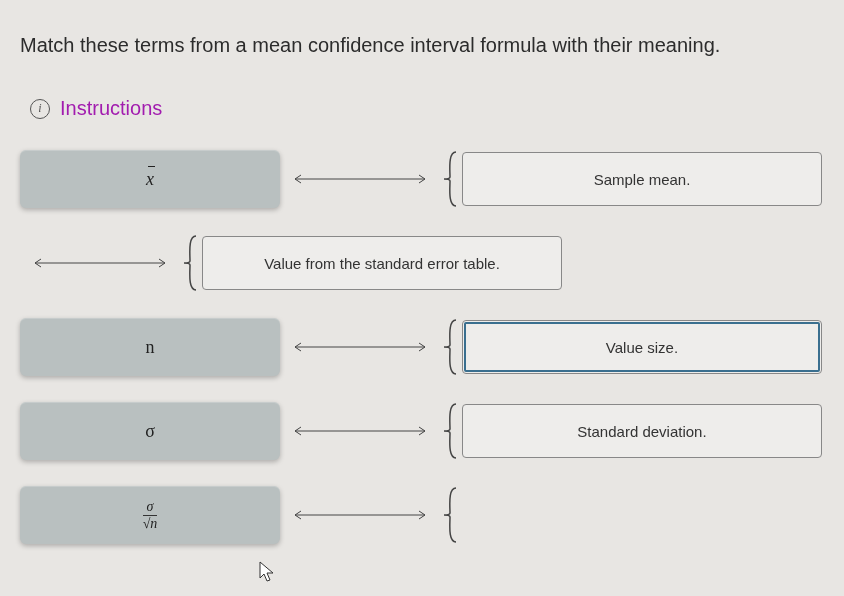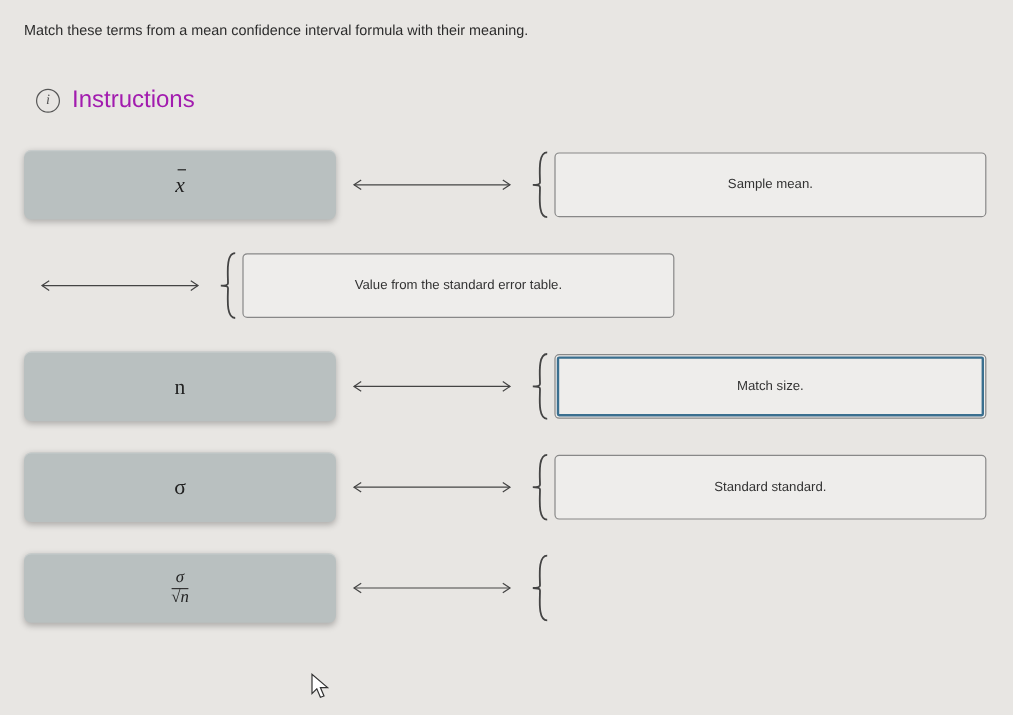--- a/index.html
+++ b/index.html
@@ -6,23 +6,24 @@
     body {
       width: 844px;
       height: 596px;
       background: #e8e6e3;
       font-family: Arial, Helvetica, sans-serif;
       color: #3a3a3a;
       padding: 18px 20px;
       overflow: hidden;
     }
     .question-text {
-      font-size: 12px;
+      font-size: 20px;
       color: #2c2c2c;
       margin-bottom: 40px;
+      margin-top: 16px;
     }
     .instructions-row {
       display: flex;
       align-items: center;
       gap: 10px;
       margin-bottom: 30px;
       margin-left: 10px;
     }
     .info-icon {
       width: 20px;
@@ -81,21 +82,21 @@
     }
     .meaning-box {
       width: 360px;
       height: 54px;
       background: #eeedeb;
       border: 1px solid #888;
       border-radius: 4px;
       display: flex;
       align-items: center;
       justify-content: center;
-      font-size: 11px;
+      font-size: 15px;
       color: #333;
     }
     .meaning-box.selected {
       outline: 2px solid #3a6f8f;
       outline-offset: -4px;
     }
     .frac {
       display: inline-flex;
       flex-direction: column;
       align-items: center;
@@ -186,42 +187,42 @@
         <polyline points="16,2 10,6 16,10" fill="none" stroke="#444" stroke-width="1"></polyline>
         <polyline points="134,2 140,6 134,10" fill="none" stroke="#444" stroke-width="1"></polyline>
       </svg>
     </div>
     <div class="brace">
       <svg width="18" height="58" viewBox="0 0 18 58">
           <path d="M14 2 C6 2 8 20 8 27 C8 29 2 29 2 29 C2 29 8 29 8 31 C8 38 6 56 14 56" fill="none" stroke="#444" stroke-width="1.5"></path>
         </svg>
     </div>
     <div class="meaning-box selected">
-      <span>Match size.</span>
+      <span>Value size.</span>
     </div>
   </div>
 
   <div class="match-row">
     <div class="term-box">
       <span style="font-style:normal;">σ</span>
     </div>
     <div class="connector">
       <svg width="150" height="12" viewBox="0 0 150 12">
         <line x1="10" y1="6" x2="140" y2="6" stroke="#444" stroke-width="1"></line>
         <polyline points="16,2 10,6 16,10" fill="none" stroke="#444" stroke-width="1"></polyline>
         <polyline points="134,2 140,6 134,10" fill="none" stroke="#444" stroke-width="1"></polyline>
       </svg>
     </div>
     <div class="brace">
       <svg width="18" height="58" viewBox="0 0 18 58">
           <path d="M14 2 C6 2 8 20 8 27 C8 29 2 29 2 29 C2 29 8 29 8 31 C8 38 6 56 14 56" fill="none" stroke="#444" stroke-width="1.5"></path>
         </svg>
     </div>
     <div class="meaning-box">
-      <span>Standard standard.</span>
+      <span>Standard deviation.</span>
     </div>
   </div>
 
   <div class="match-row">
     <div class="term-box">
       <span class="frac">
         <span class="num">σ</span>
         <span class="den">√n</span>
       </span>
     </div>

